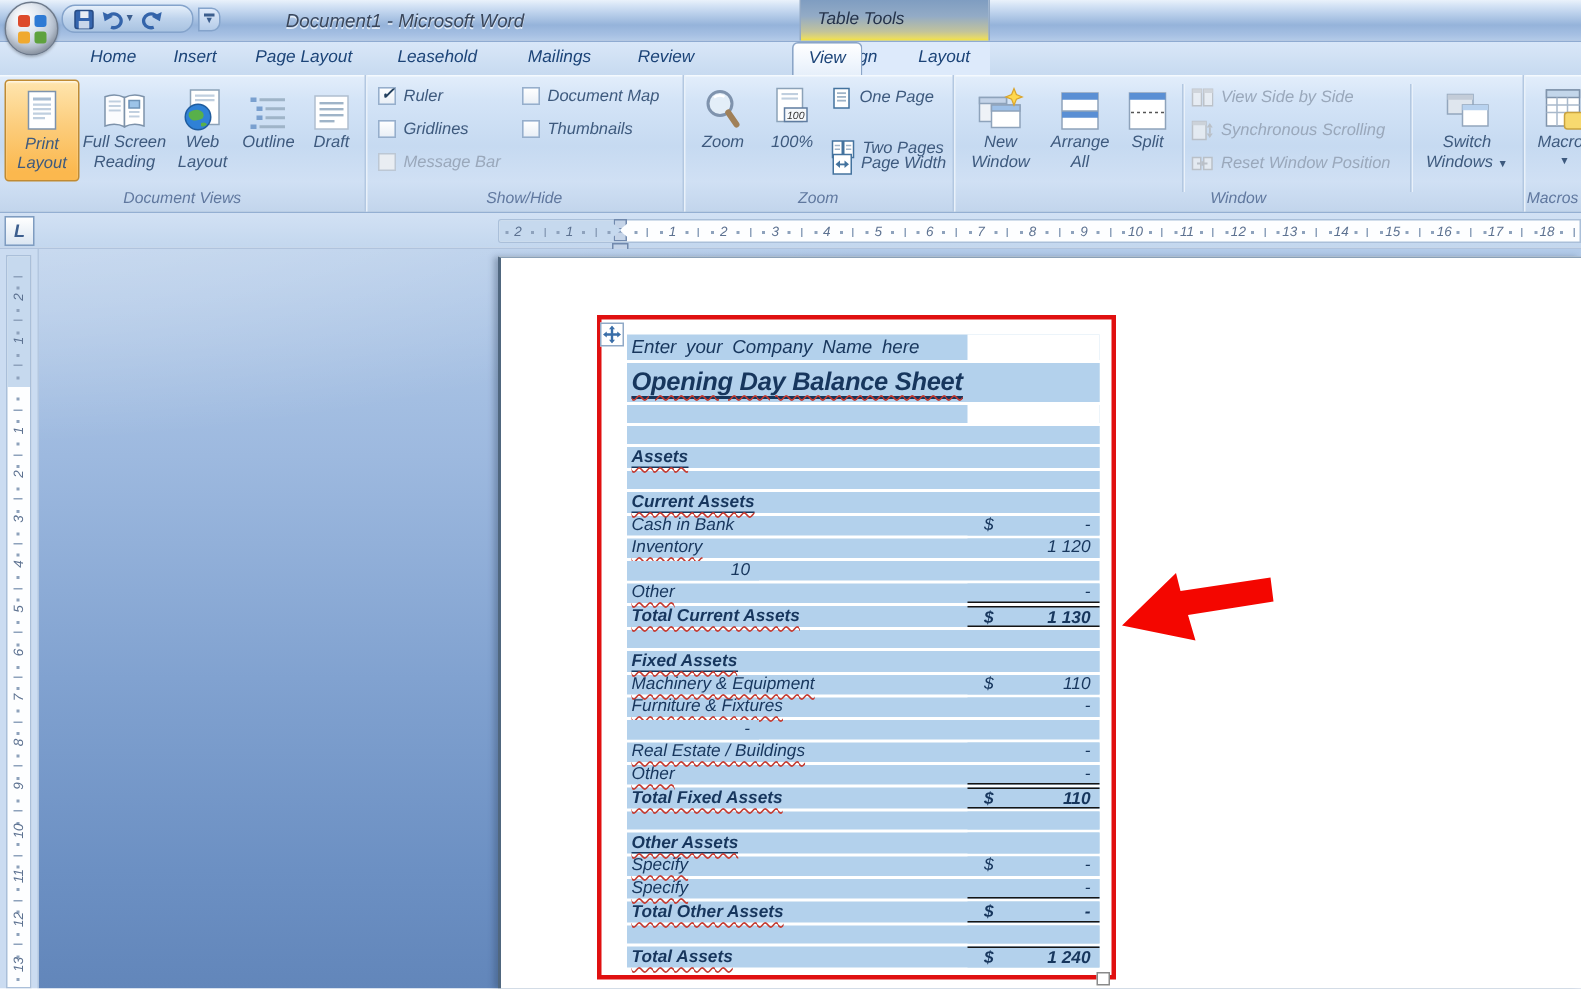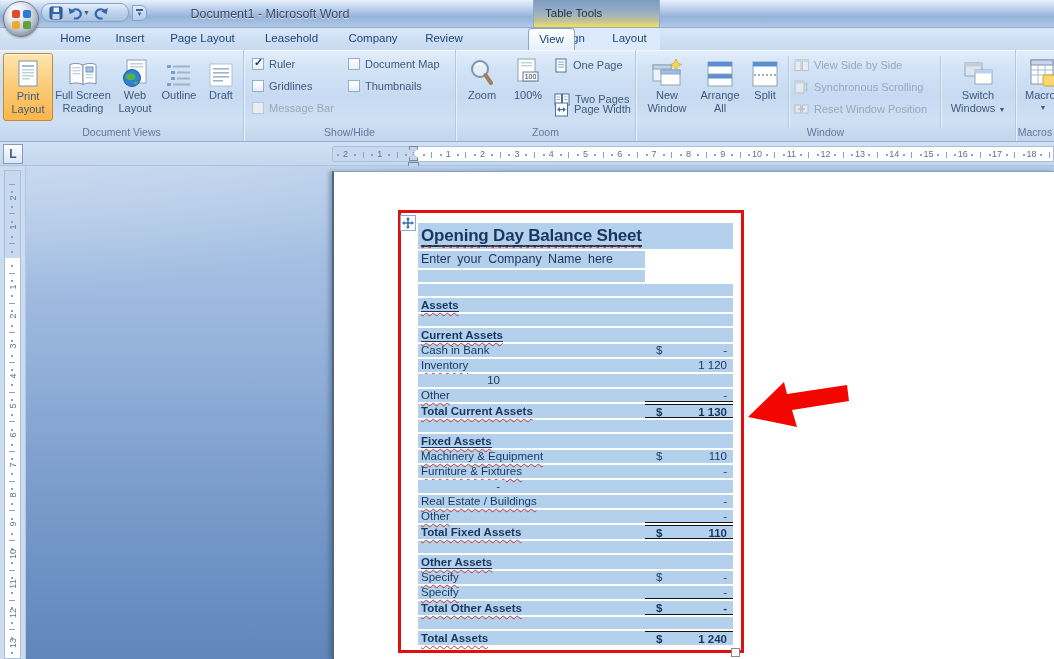--- a/index.html
+++ b/index.html
@@ -1,19 +1,19 @@
 <!DOCTYPE html>
 <html><head>
 <meta charset="utf-8">
 <style>
   * { box-sizing: border-box; margin: 0; padding: 0; }
   html,body { background:#fff; }
   #screen {
     position: relative; width: 1054px; height: 659px; overflow: hidden;
-    font-family: "Liberation Sans", sans-serif; user-select: none;
+    font-family: "Liberation Sans", sans-serif; user-select: none; font-style: italic;
   }
 
   
   .titlebar {
     position:absolute; left:0; top:0; width:1054px; height:28px;
     background: linear-gradient(180deg,#eaf2fb 0%,#d7e5f6 12%,#bcd1ec 32%,#95b3da 62%,#a6c0e3 86%,#b4cbe8 100%);
     border-bottom:1px solid #8fabd1;
   }
   .office-btn {
     position:absolute; left:3px; top:1px; width:36px; height:36px; border-radius:50%;
@@ -222,21 +222,21 @@
         <i class="sq4"></i>
       </span>
   </div>
 
   <div class="tabrow">
     <div class="ctx-zone"></div>
     <div class="tab" style="left:51px;width:49px">Home</div>
     <div class="tab" style="left:104px;width:52px">Insert</div>
     <div class="tab" style="left:160px;width:85px">Page Layout</div>
     <div class="tab" style="left:249px;width:85px">Leasehold</div>
-    <div class="tab" style="left:338px;width:70px">Company</div>
+    <div class="tab" style="left:338px;width:70px">Mailings</div>
     <div class="tab" style="left:412px;width:64px">Review</div>
     <div class="tab active" style="left:480px;width:47px">View</div>
     <div class="tab" style="left:537px;width:60px">Design</div>
     <div class="tab" style="left:600px;width:59px">Layout</div>
   </div>
 
   <div class="ribbon">
 
     <div class="rgroup" style="left:0;width:244px">
       <div class="bigbtn selected" style="left:3px;width:50px">
@@ -666,30 +666,30 @@
         </div>
     </div>
 
     <div class="redbox">
       <div class="move-handle">
         <svg width="12" height="12">
             <path d="M6,0 L8,2.5 L6.8,2.5 L6.8,5.2 L9.5,5.2 L9.5,4 L12,6 L9.5,8 L9.5,6.8 L6.8,6.8 L6.8,9.5 L8,9.5 L6,12 L4,9.5 L5.2,9.5 L5.2,6.8 L2.5,6.8 L2.5,8 L0,6 L2.5,4 L2.5,5.2 L5.2,5.2 L5.2,2.5 L4,2.5 Z" fill="#3a6ea8"></path>
           </svg>
       </div>
       <div class="bs-rows">
-          <div class="bs-row r-title">
-            <div class="lab"><span class="lab-text solidline wavy">Opening Day Balance Sheet</span></div>
-            <div class="amt">
-              <span class="dollar"></span>
-              <span class="val"></span>
-            </div>
-          </div>
           <div class="bs-row r-subtitle">
             <div class="lab"><span class="lab-text">Enter your Company Name here</span></div>
             <div class="amt white">
+              <span class="dollar"></span>
+              <span class="val"></span>
+            </div>
+          </div>
+          <div class="bs-row r-title">
+            <div class="lab"><span class="lab-text solidline wavy">Opening Day Balance Sheet</span></div>
+            <div class="amt">
               <span class="dollar"></span>
               <span class="val"></span>
             </div>
           </div>
           <div class="bs-row r-blank">
             <div class="lab"></div>
             <div class="amt white">
               <span class="dollar"></span>
               <span class="val"></span>
             </div>

